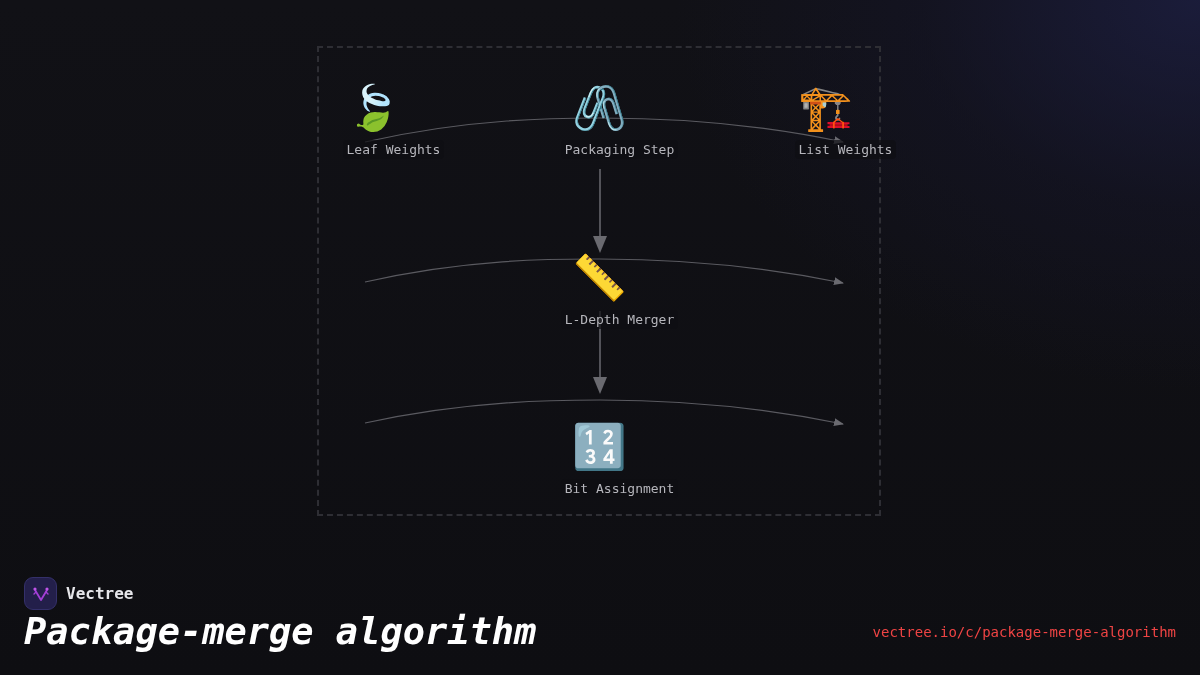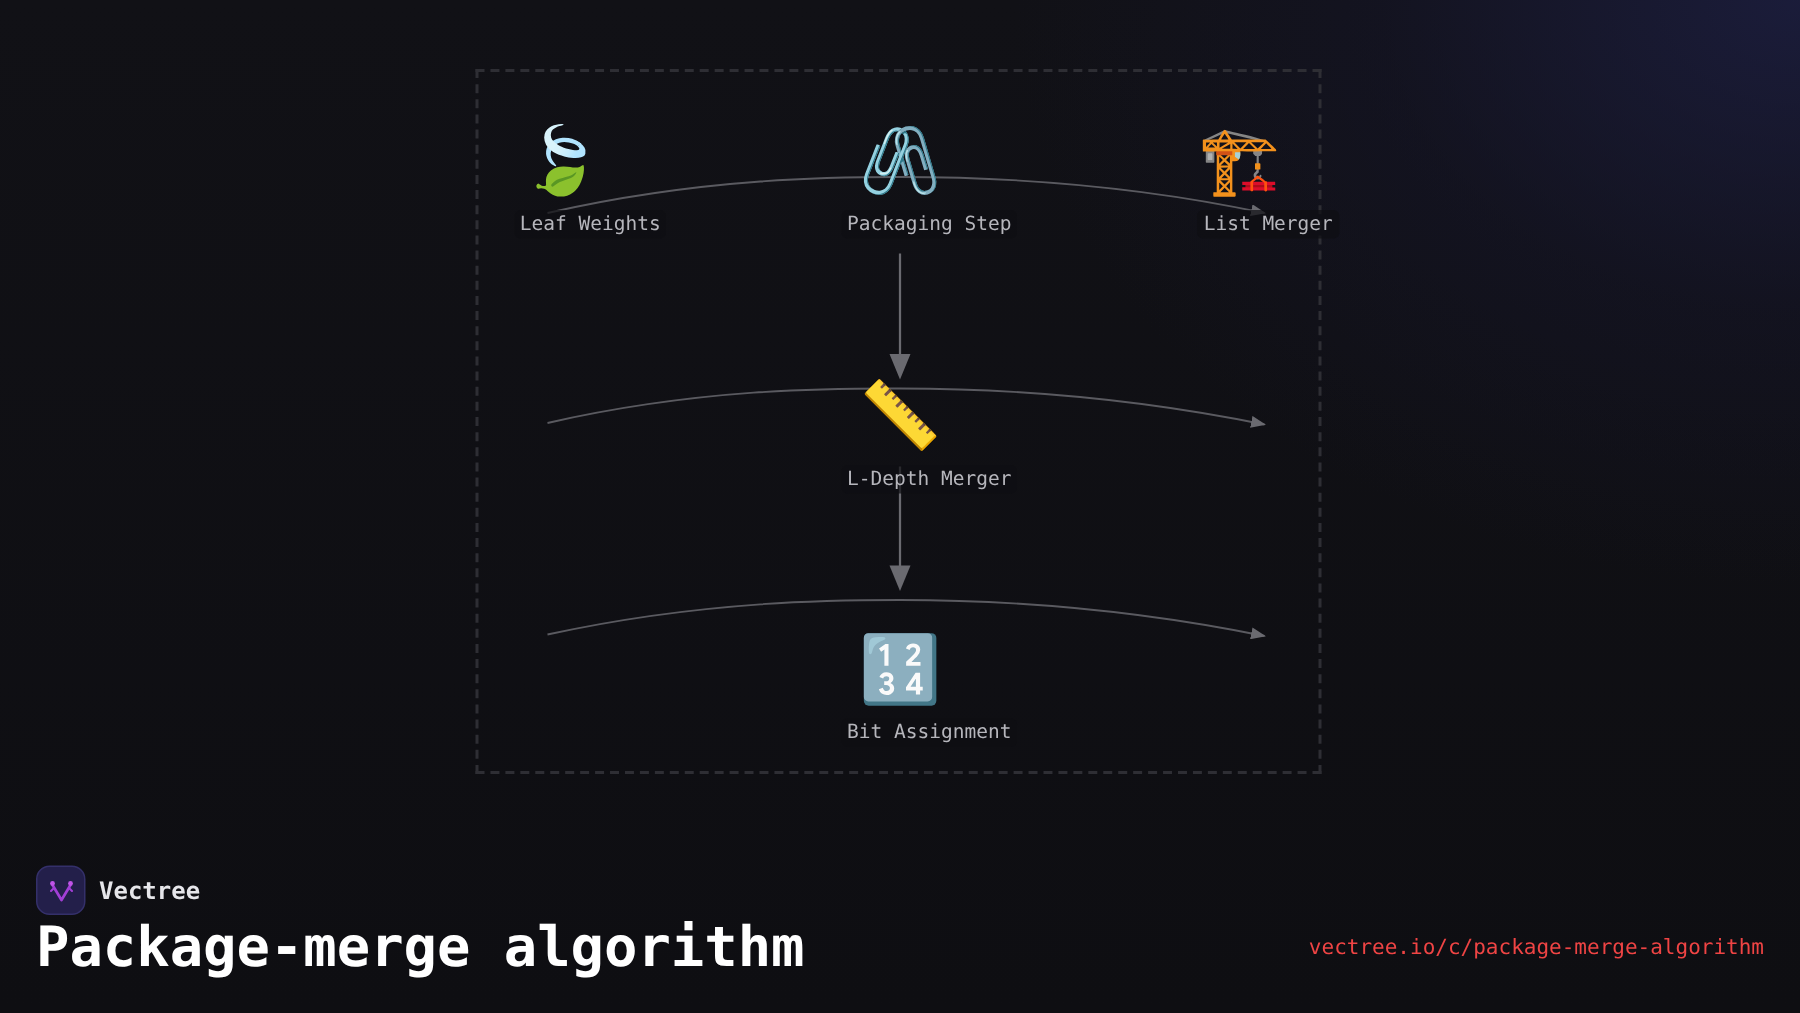--- a/index.html
+++ b/index.html
@@ -89,20 +89,21 @@
     }
     .title {
       position: absolute;
       left: 24px;
       top: 610px;
       color: #ffffff;
       font-size: 37px;
       font-weight: bold;
       letter-spacing: 0px;
       white-space: nowrap;
+      font-style: italic;
     }
     .url {
       position: absolute;
       right: 24px;
       top: 624px;
       color: #ef4444;
       font-size: 14px;
       white-space: nowrap;
     }
   </style>
@@ -140,21 +141,21 @@
   <span class="label">Leaf Weights</span>
 </div>
 
 <div class="node" style="left:600px; top:82px;">
   <span class="icon">🖇️</span>
   <span class="label">Packaging Step</span>
 </div>
 
 <div class="node" style="left:826px; top:82px;">
   <span class="icon">🏗️</span>
-  <span class="label">List Merger</span>
+  <span class="label">List Weights</span>
 </div>
 
 <div class="node" style="left:600px; top:252px;">
   <span class="icon">📏</span>
   <span class="label">L-Depth Merger</span>
 </div>
 
 <div class="node" style="left:600px; top:421px;">
   <span class="icon">🔢</span>
   <span class="label">Bit Assignment</span>

